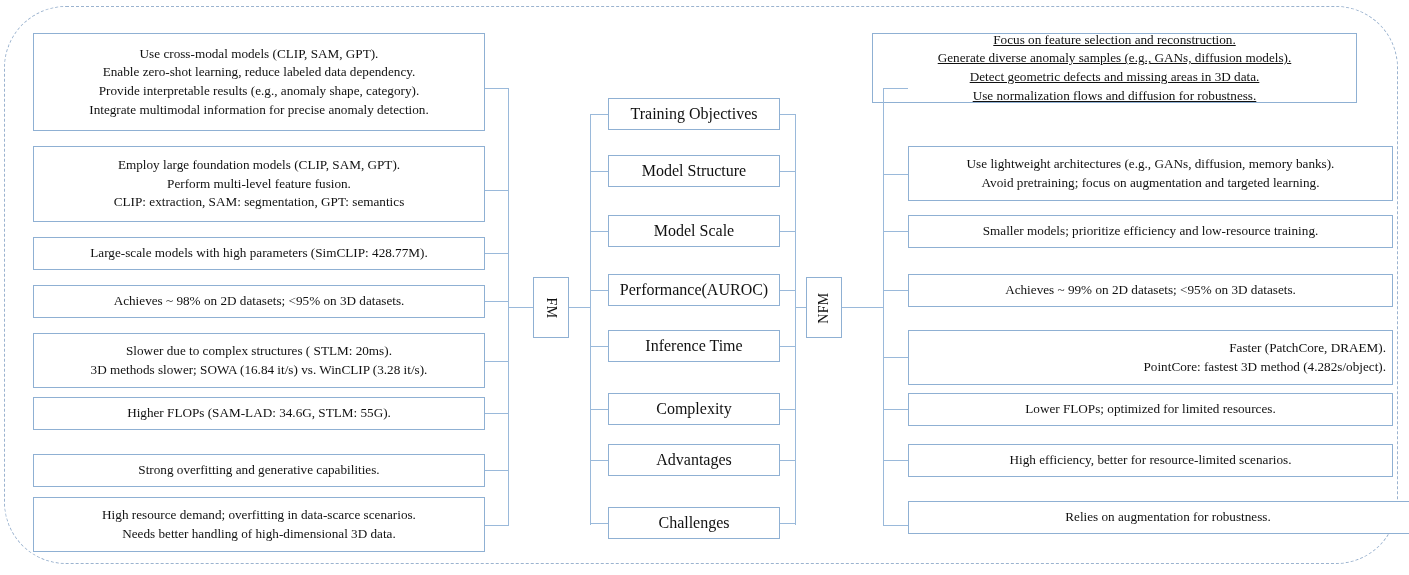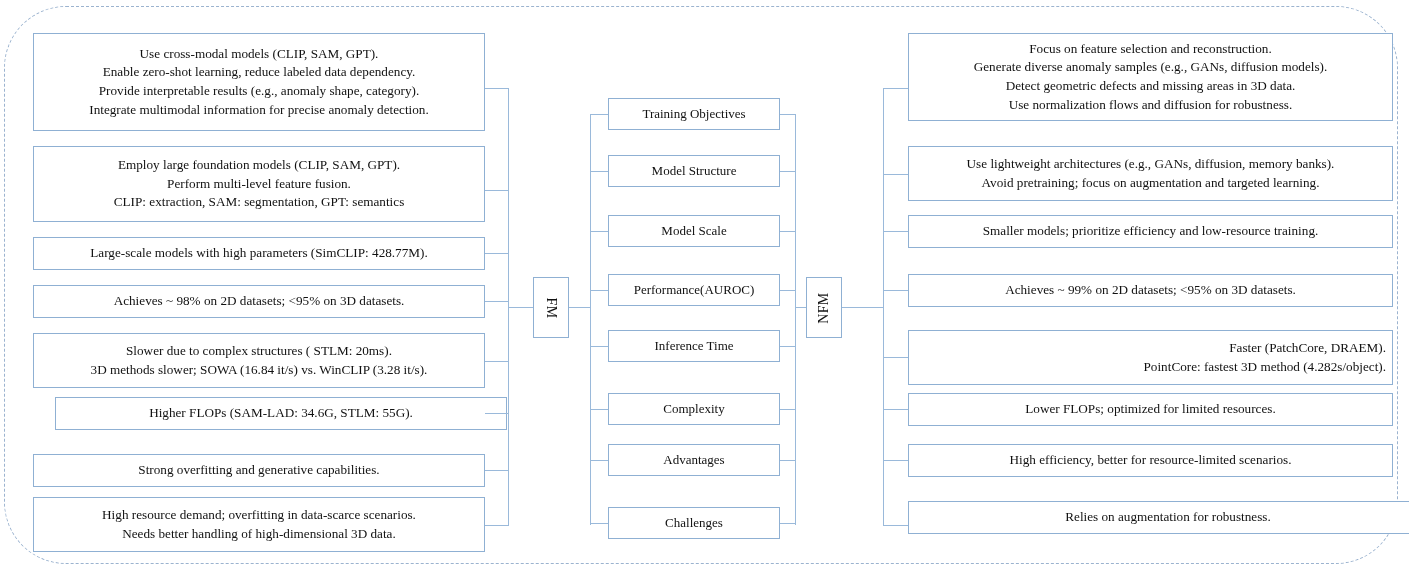--- a/index.html
+++ b/index.html
@@ -48,21 +48,21 @@
   }
   .node .lines {
     width: 100%;
   }
   .node .lines span {
     display: block;
     white-space: nowrap;
   }
   
   .center-node {
-    font-size: 13px;
+    font-size: 16px;
   }
   
   .hub {
     position: absolute;
     box-sizing: border-box;
     border: 1.2px solid #8fb0d3;
     background: #ffffff;
     display: flex;
     align-items: center;
     justify-content: center;
@@ -127,21 +127,21 @@
     </div>
   </div>
 
   <div class="node" style="left:33px; top:333px; width:452px; height:55px;">
     <div class="lines">
       <span>Slower due to complex structures ( STLM: 20ms).</span>
       <span>3D methods slower; SOWA (16.84 it/s) vs. WinCLIP (3.28 it/s).</span>
     </div>
   </div>
 
-  <div class="node" style="left:33px; top:397px; width:452px; height:33px;margin-left:22px;">
+  <div class="node" style="left:33px; top:397px; width:452px; height:33px;">
     <div class="lines">
       <span>Higher FLOPs (SAM-LAD: 34.6G, STLM: 55G).</span>
     </div>
   </div>
 
   <div class="node" style="left:33px; top:454px; width:452px; height:33px;">
     <div class="lines">
       <span>Strong overfitting and generative capabilities.</span>
     </div>
   </div>
@@ -187,21 +187,21 @@
     <div class="lines">
       <span>Advantages</span>
     </div>
   </div>
   <div class="node center-node" style="left:608px; top:507px; width:172px; height:32px;">
     <div class="lines">
       <span>Challenges</span>
     </div>
   </div>
 
-  <div class="node" style="left:908px; top:33px; width:485px; height:88px;">
+  <div class="node" style="left:872px; top:33px; width:485px; height:70px;text-decoration:underline;">
     <div class="lines">
       <span>Focus on feature selection and reconstruction.</span>
       <span>Generate diverse anomaly samples (e.g., GANs, diffusion models).</span>
       <span>Detect geometric defects and missing areas in 3D data.</span>
       <span>Use normalization flows and diffusion for robustness.</span>
     </div>
   </div>
 
   <div class="node" style="left:908px; top:146px; width:485px; height:55px;">
     <div class="lines">

